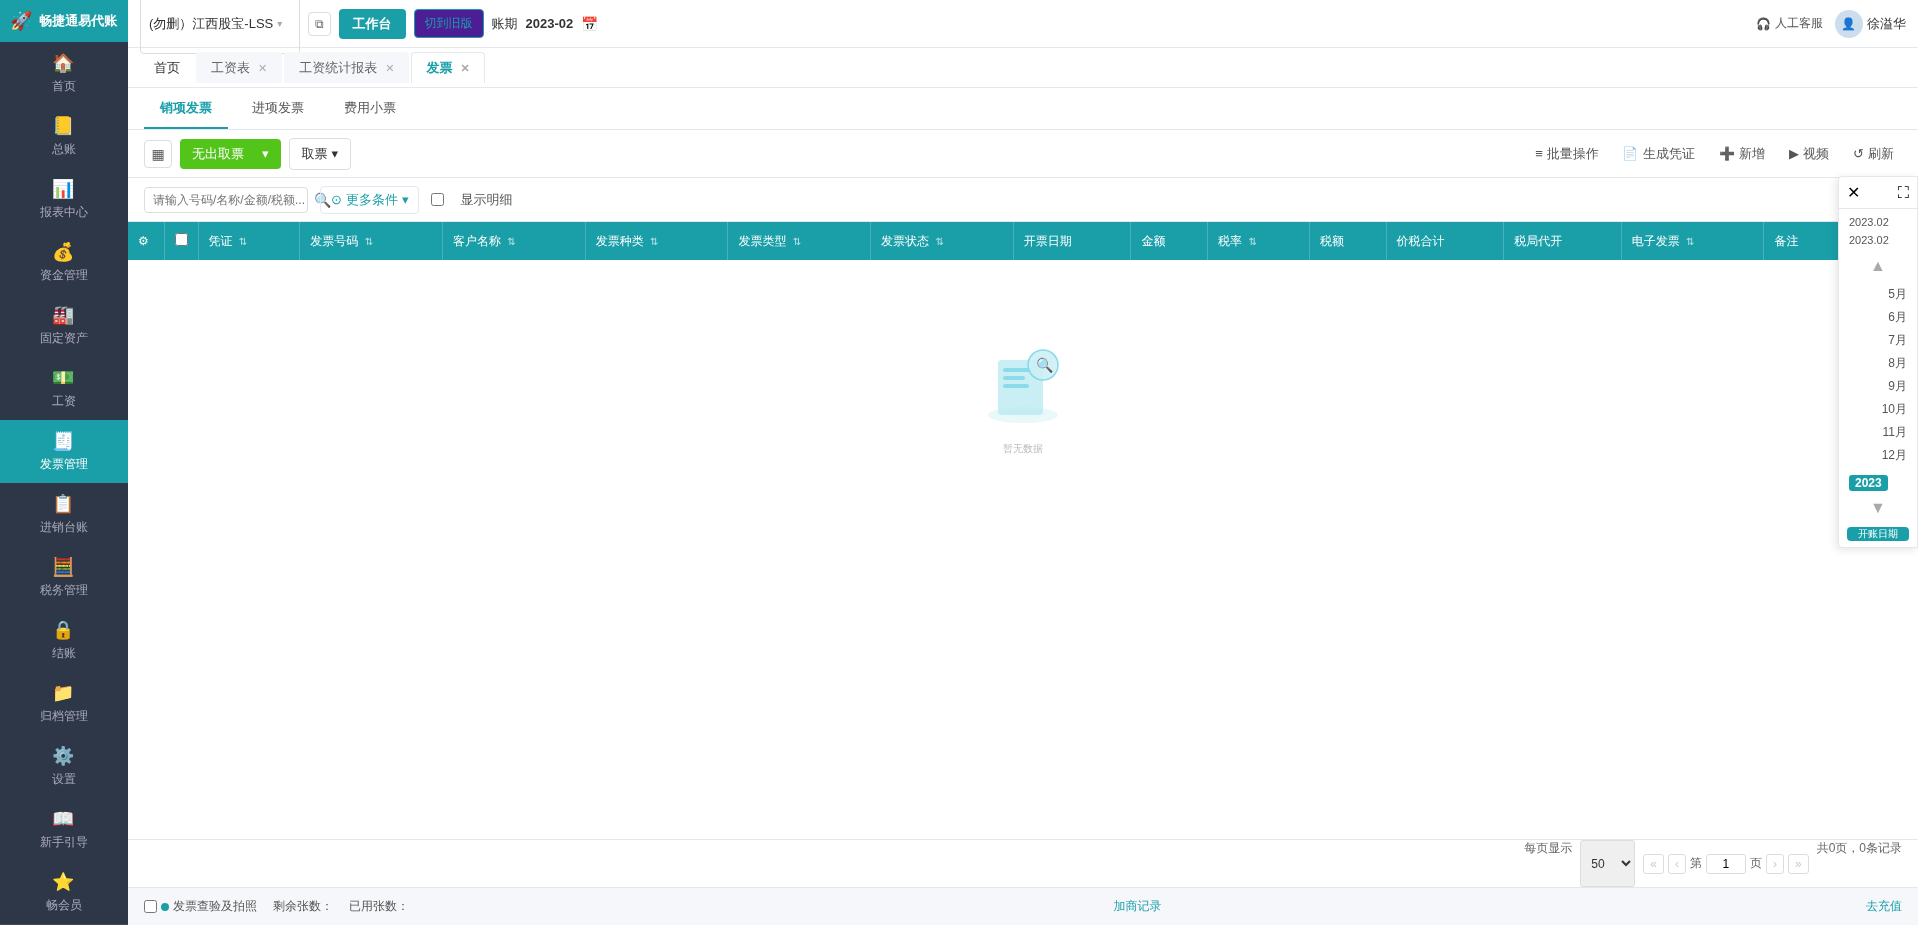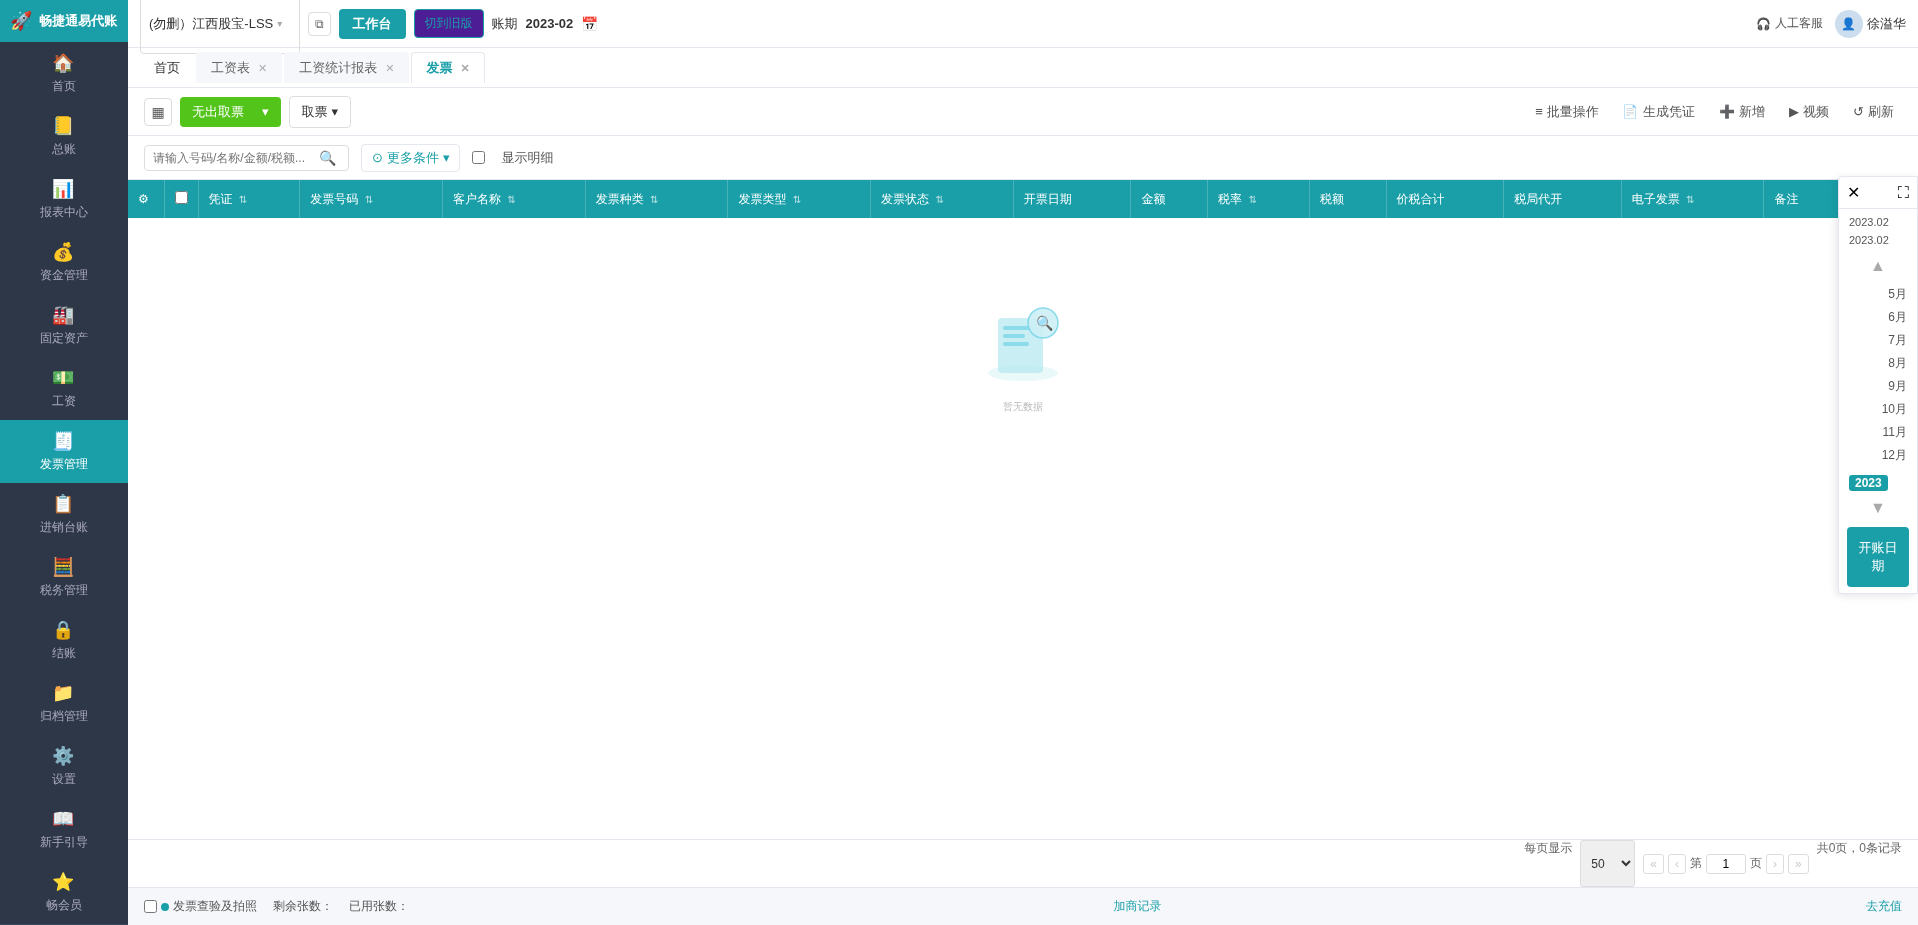--- a/index.html
+++ b/index.html
@@ -81,21 +81,21 @@
     .btn-green { background: #52c41a; color: #fff; border: none; border-radius: 4px; padding: 6px 12px; font-size: 13px; cursor: pointer; display: flex; align-items: center; gap: 18px; }
     .btn-gray { background: #fff; color: #333; border: 1px solid #ddd; border-radius: 4px; padding: 6px 12px; font-size: 13px; cursor: pointer; display: flex; align-items: center; gap: 4px; }
     .btn-link { background: none; border: none; color: #555; font-size: 13px; cursor: pointer; display: flex; align-items: center; gap: 4px; padding: 4px 8px; }
     .btn-new { background: none; border: none; color: #555; font-size: 13px; cursor: pointer; display: flex; align-items: center; gap: 4px; padding: 4px 8px; }
 
     
     .filterbar {
       height: 44px; background: #fff; display: flex; align-items: center; padding: 0 16px; border-bottom: 1px solid #e4e7ed; gap: 12px; flex-shrink: 0;
     }
     .search-box {
-      display: flex; align-items: center; border: 1px solid #ddd; border-radius: 4px; padding: 4px 8px; gap: 6px; width: 205px; background: #fff;
+      display: flex; align-items: center; border: 1px solid #ddd; border-radius: 4px; padding: 4px 8px; gap: 6px; width: 164px; background: #fff;
     }
     .search-box input { border: none; outline: none; font-size: 12px; color: #aaa; width: 160px; background: transparent; }
     .search-box .search-icon { color: #aaa; font-size: 14px; cursor: pointer; }
     .more-filter { display: flex; align-items: center; gap: 4px; color: #1a9fa8; font-size: 13px; cursor: pointer; border: 1px solid #e4e7ed; border-radius: 4px; padding: 4px 10px; }
     .show-detail { display: flex; align-items: center; gap: 16px; color: #555; font-size: 13px; cursor: pointer; }
     .show-detail input[type=checkbox] { cursor: pointer; }
 
     
     .table-wrapper { flex: 1; overflow: auto; background: #fff; margin: 0; }
     .invoice-table { width: 100%; border-collapse: collapse; font-size: 12px; }
@@ -140,21 +140,21 @@
     .date-panel-section { padding: 4px 0; }
     .date-panel-year-row {
       display: flex; align-items: center; justify-content: space-between; padding: 4px 10px; font-size: 12px; color: #555; cursor: pointer;
     }
     .date-panel-year-row .year-label { font-weight: bold; color: #333; font-size: 12px; }
     .date-item {
       display: flex; align-items: center; justify-content: flex-end; padding: 3px 10px; font-size: 12px; color: #555; cursor: pointer; white-space: nowrap;
     }
     .date-item.active { background: #1a9fa8; color: #fff; border-radius: 2px; }
     .open-period-btn {
-      background: #1a9fa8; color: #fff; border: none; border-radius: 4px; padding: 12px 8px; font-size: 13px; cursor: pointer; margin: 6px 8px; width: calc(100% - 16px); display: block;
+      background: #1a9fa8; color: #fff; border: none; border-radius: 4px; padding: 0 8px; font-size: 10px; cursor: pointer; margin: 6px 8px; width: calc(100% - 16px); display: block;
     }
     .date-panel-arrow { text-align: center; font-size: 16px; color: #aaa; padding: 4px 0; cursor: pointer; }
   </style>
 </head>
 <body>
 
 <div class="sidebar">
   <div class="sidebar-logo">
     <span style="font-size:18px;">🚀</span>
     <span class="sidebar-logo-text">畅捷通易代账</span>
@@ -258,20 +258,31 @@
       <span class="close">✕</span>
     </div>
     <div class="tab active">
       <span>发票</span>
       <span class="close">✕</span>
     </div>
   </div>
 
   <div class="content-area">
 
+    <div class="subtabbar">
+      <div class="subtab active">
+        <span>销项发票</span>
+      </div>
+      <div class="subtab">
+        <span>进项发票</span>
+      </div>
+      <div class="subtab">
+        <span>费用小票</span>
+      </div>
+    </div>
 
     <div class="toolbar">
       <div class="toolbar-icon-btn">
         <span>▦</span>
       </div>
       <button class="btn-green">
         <span>无出取票</span>
         <span>▾</span>
       </button>
       <button class="btn-gray">

